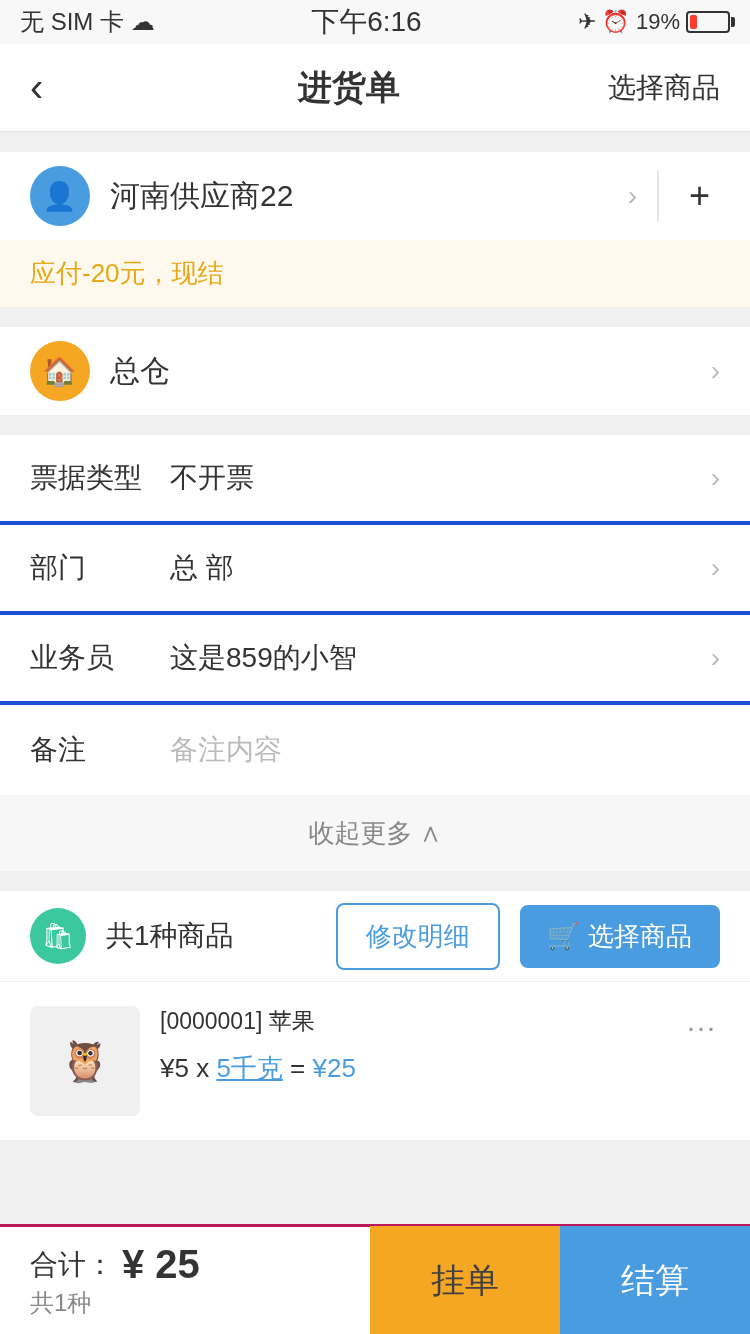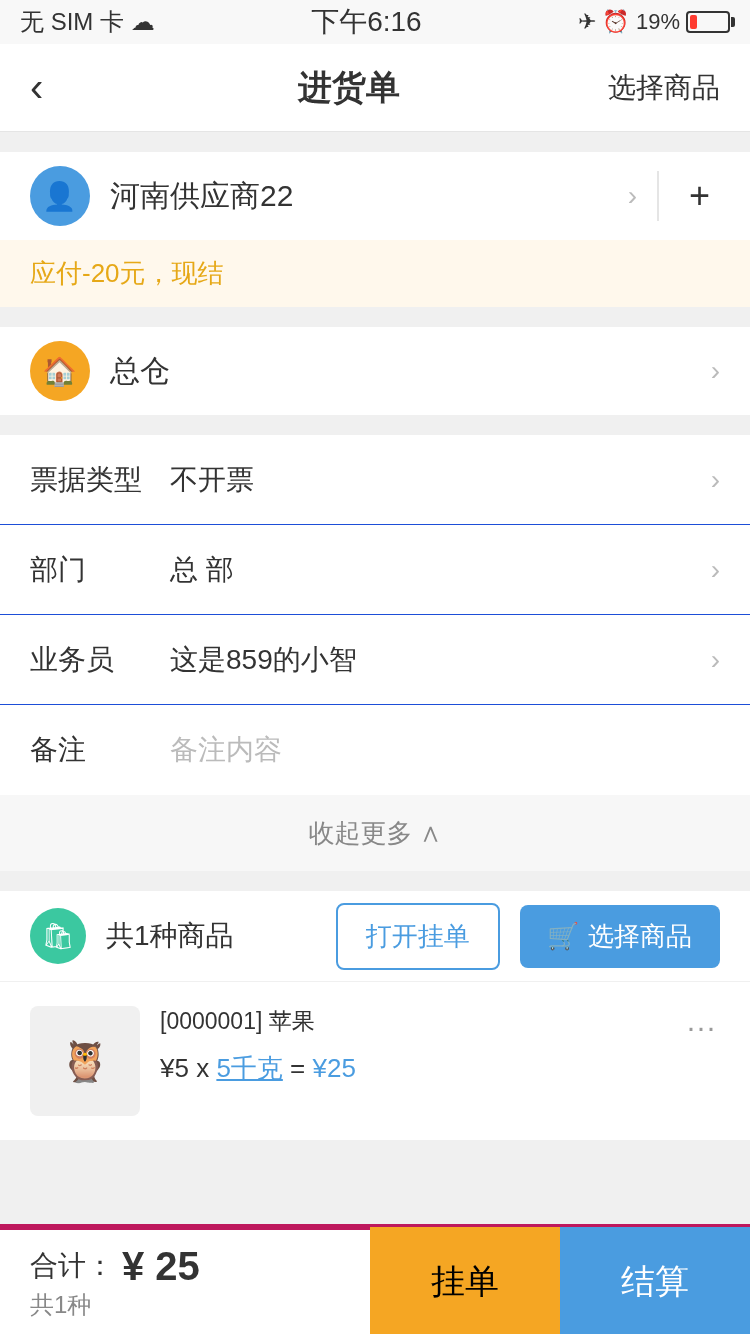--- a/index.html
+++ b/index.html
@@ -137,21 +137,21 @@
 
     
     .form-section {
       background: #fff;
     }
     .form-row {
       display: flex;
       align-items: center;
       padding: 0 30px;
       height: 90px;
-      border-bottom: 1px solid #1d4ed8;
+      border-bottom: 4px solid #1d4ed8;
     }
     .form-row:last-child { border-bottom: none; }
     .form-label {
       font-size: 28px;
       color: #333;
       width: 120px;
       flex-shrink: 0;
     }
     .form-value {
       flex: 1;
@@ -246,33 +246,33 @@
 
     
     .bottom-bar {
       position: fixed;
       bottom: 0;
       width: 750px;
       height: 110px;
       display: flex;
       align-items: center;
       background: #fff;
-      border-top: 6px solid #be185d;
+      border-top: 3px solid #be185d;
     }
     .total-section {
       flex: 1;
       padding: 0 30px;
     }
     .total-label { font-size: 28px; color: #333; display: flex; align-items: center; gap: 8px; }
     .total-amount { font-size: 40px; font-weight: 600; color: #333; }
     .total-count { font-size: 24px; color: #888; }
     .btn-hold {
       width: 190px; height: 110px;
       background: #f5a623;
-      color: #000000;
+      color: #404040;
       font-size: 34px;
       border: none;
       display: flex; align-items: center; justify-content: center;
       cursor: pointer;
     }
     .btn-checkout {
       width: 190px; height: 110px;
       background: #4a9ce0;
       color: #fff;
       font-size: 34px;
@@ -368,21 +368,21 @@
   <div class="collapse-row">收起更多 ∧</div>
 
   <div class="section-gap"></div>
 
   <div class="card">
     <div class="product-header">
       <div class="product-count-icon">
         <span>🛍</span>
       </div>
       <div class="product-count-text">共1种商品</div>
-      <button class="btn-outline">打开挂单</button>
+      <button class="btn-outline">修改明细</button>
       <button class="btn-primary">
         <span>🛒</span>
         <span>选择商品</span>
       </button>
     </div>
 
     <div class="product-item">
       <div class="product-thumb">
         <span class="owl-logo">🦉</span>
       </div>

